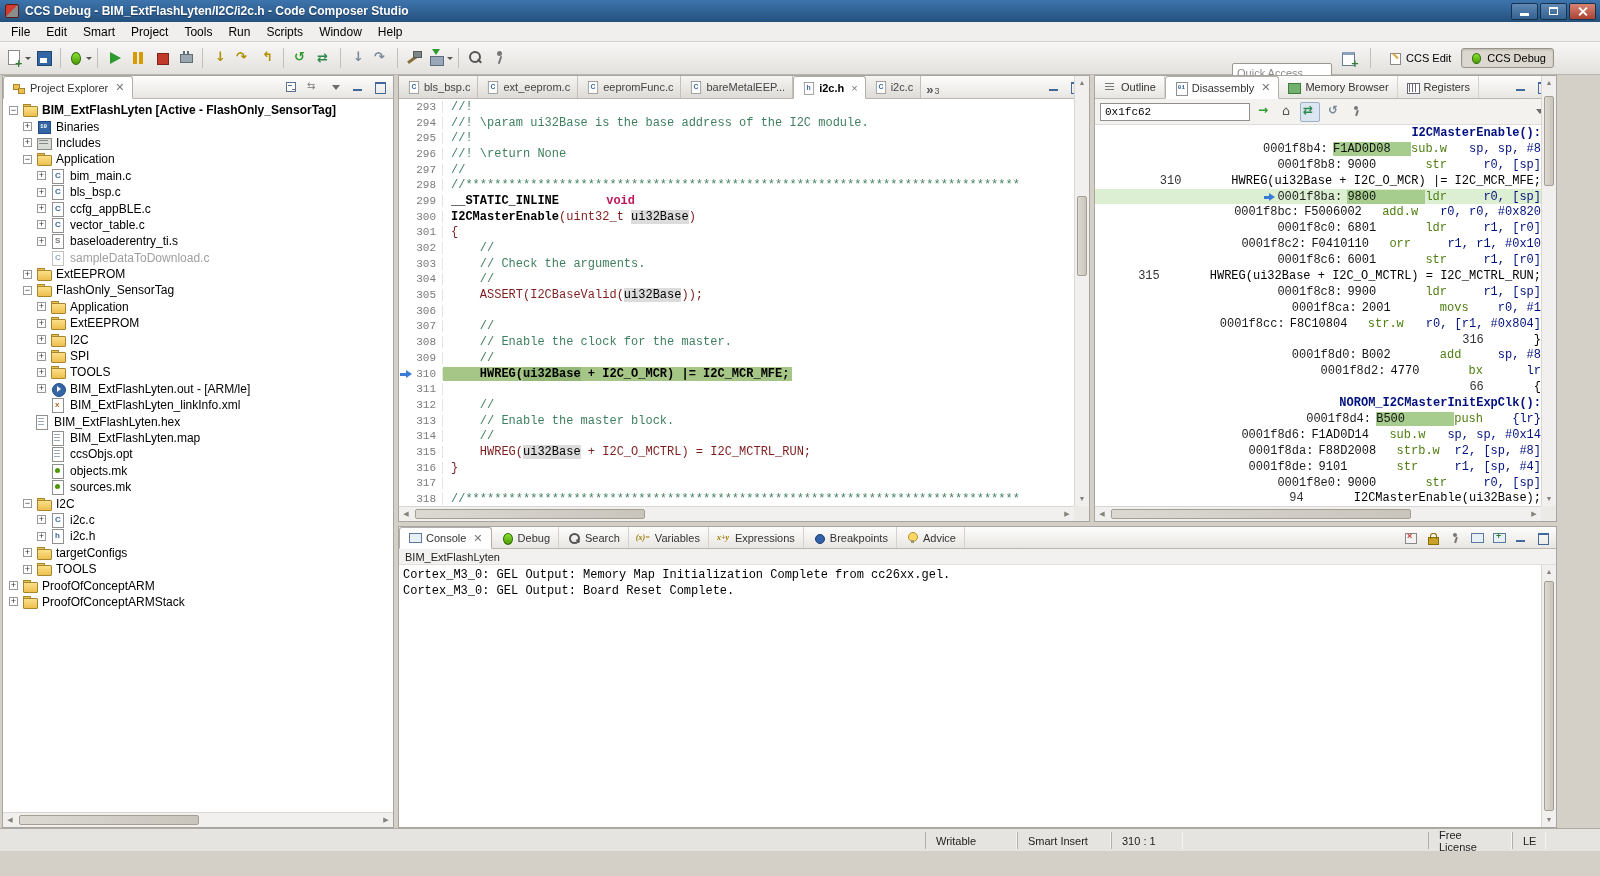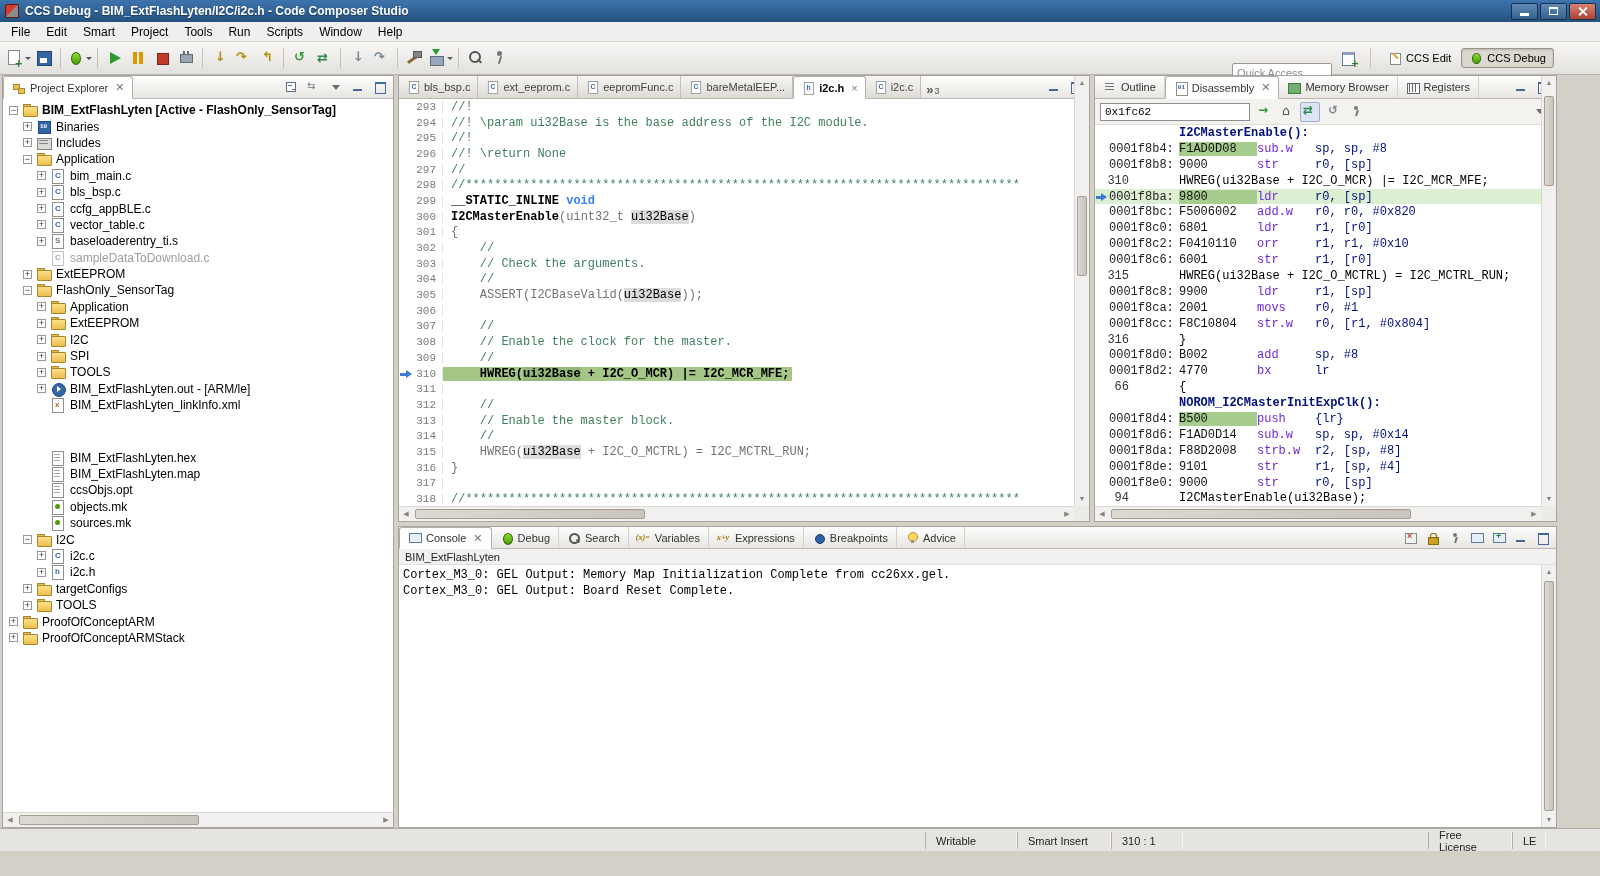--- a/index.html
+++ b/index.html
@@ -163,23 +163,23 @@
   .ov-n{font-size:9px;margin-left:1px;}
   #editor-lines{position:absolute;top:23px;left:0;right:15px;bottom:15px;overflow:hidden;background:#fff;}
   .code-line{display:flex;align-items:center;height:15.7px;font-size:12px;}
   .ln-annot{width:14px;flex:0 0 14px;position:relative;height:100%;}
   .ln-annot.ip::before{content:"";position:absolute;left:1px;top:7px;width:6px;height:3px;background:#3a7bd5;}
   .ln-annot.ip::after{content:"";position:absolute;left:7px;top:4px;border-left:6px solid #3a7bd5;border-top:4px solid transparent;border-bottom:4px solid transparent;}
   .ln-num{width:30px;flex:0 0 30px;text-align:right;color:#7b7b7b;padding-right:6px;border-right:1px solid #e6e4e0;font-family:"Liberation Mono","DejaVu Sans Mono",monospace;font-size:11px;}
   .code-text{white-space:pre;padding-left:8px;font-family:"Liberation Mono","DejaVu Sans Mono",monospace;}
   .code-line.current .code-text{background:#a6c687;padding-right:3px;}
   .cl-cmt{color:#3f7f5f;}
-  .cl-kw{color:#3b82f6;font-weight:bold;}
+  .cl-kw{color:#be185d;font-weight:bold;margin-left:40px;}
   .cl-b{font-weight:bold;}
-  .cl-p{color:#737373;margin-top:47px;}
+  .cl-p{color:#7f1d1d;margin-top:47px;}
   .cl-occ{background:#dcdcdc;}
   .cl-occb{background:#93b878;font-weight:bold;}
 
   
   #dz-view{left:1094px;top:0;width:463px;height:447px;}
   .dz-toolbar{position:absolute;top:23px;left:0;right:0;height:26px;background:#f4f2ef;
     border-bottom:1px solid #dedcd8;display:flex;align-items:center;padding:0 5px;gap:4px;}
   .dz-addr-input{width:150px;height:18px;border:1px solid #8f8f8f;font-size:11px;padding:0 4px;
     font-family:"Liberation Mono","DejaVu Sans Mono",monospace;background:#fff;}
   .dzt{width:20px;height:20px;display:flex;align-items:center;justify-content:center;border-radius:2px;position:relative;}
@@ -188,32 +188,32 @@
   .dzi::before{position:absolute;}
   .dzi-goto-pc::before{content:"\2192";left:1px;top:-2px;color:#2d9a2d;font-weight:bold;font-size:12px;}
   .dzi-home::before{content:"\2302";left:2px;top:-2px;color:#555;font-size:13px;}
   .dzi-refresh::before{content:"\21C4";left:0;top:-2px;color:#2d8a4e;font-weight:bold;font-size:12px;}
   .dzi-navigation-history::before{content:"\21BA";left:2px;top:-2px;color:#7a8a99;font-weight:bold;font-size:12px;}
   .dzi-pin-view::before{content:"";left:5px;top:1px;width:4px;height:4px;border-radius:50%;background:#777;}
   .dzi-pin-view::after{content:"";position:absolute;left:7px;top:5px;width:2px;height:6px;background:#777;transform:rotate(18deg);}
   .dzi-view-menu::before{content:"";left:2px;top:4px;border-left:4px solid transparent;border-right:4px solid transparent;border-top:5px solid #6d6d6d;}
   #dz-rows{position:absolute;top:49px;left:0;right:15px;bottom:15px;overflow:hidden;background:#fff;
     font-family:"Liberation Mono","DejaVu Sans Mono",monospace;font-size:12px;}
-  .dz-row{display:flex;align-items:center;height:15.9px;white-space:pre;}
+  .dz-row{display:flex;align-items:center;height:15.9px;white-space:pre;justify-content:flex-end;}
   .dz-label{padding-left:84px;}
   .dz-label-text{color:#00107e;font-weight:bold;}
   .dz-ln{width:34px;flex:0 0 34px;text-align:right;color:#333;}
   .dz-stext{padding-left:50px;color:#000;}
   .dz-mark{width:14px;flex:0 0 14px;position:relative;height:100%;}
   .dz-mark.arrow::before{content:"";position:absolute;left:1px;top:7px;width:5px;height:3px;background:#3a7bd5;}
   .dz-mark.arrow::after{content:"";position:absolute;left:6px;top:4px;border-left:6px solid #3a7bd5;border-top:4px solid transparent;border-bottom:4px solid transparent;}
   .dz-addr{width:70px;flex:0 0 70px;color:#222;}
   .dz-op{width:78px;flex:0 0 78px;color:#111;}
   .dz-op.hl{background:#a6cd8e;}
-  .dz-mn{width:58px;flex:0 0 58px;color:#6d28d9;}
+  .dz-mn{width:58px;flex:0 0 58px;color:#4d7c0f;}
   .dz-args{color:#00107e;}
   .dz-row.pc{background:#ddefd3;}
 
   
   .ci{width:14px;height:12px;position:relative;display:inline-block;flex:0 0 14px;}
   .ci::before,.ci::after{position:absolute;}
   .ci-explorer::before{content:"";left:1px;top:2px;width:5px;height:4px;background:#edbf4e;border:1px solid #a8862e;}
   .ci-explorer::after{content:"";left:6px;top:6px;width:5px;height:4px;background:#edbf4e;border:1px solid #a8862e;}
   .ci-outline::before{content:"";left:2px;top:2px;width:9px;height:1px;background:#777;box-shadow:0 3px 0 #777,0 6px 0 #777;}
   .ci-disassembly::before{content:"";left:2px;top:0;width:10px;height:12px;background:#fff;border:1px solid #8f8f8f;}
@@ -482,21 +482,21 @@
         <div class="tree-row" style="padding-left: 34px;">
           <span class="exp">+</span>
           <span class="fi fi-out"></span>
           <span class="tree-label">BIM_ExtFlashLyten.out - [ARM/le]</span>
         </div>
         <div class="tree-row" style="padding-left: 34px;">
           <span class="exp-sp"></span>
           <span class="fi fi-xmlfile"></span>
           <span class="tree-label">BIM_ExtFlashLyten_linkInfo.xml</span>
         </div>
-        <div class="tree-row" style="padding-left: 34px; margin-top: 36px;">
+        <div class="tree-row" style="padding-left: 18px;">
           <span class="exp-sp"></span>
           <span class="fi fi-file"></span>
           <span class="tree-label">BIM_ExtFlashLyten.hex</span>
         </div>
         <div class="tree-row" style="padding-left: 34px;">
           <span class="exp-sp"></span>
           <span class="fi fi-file"></span>
           <span class="tree-label">BIM_ExtFlashLyten.map</span>
         </div>
         <div class="tree-row" style="padding-left: 34px;">

